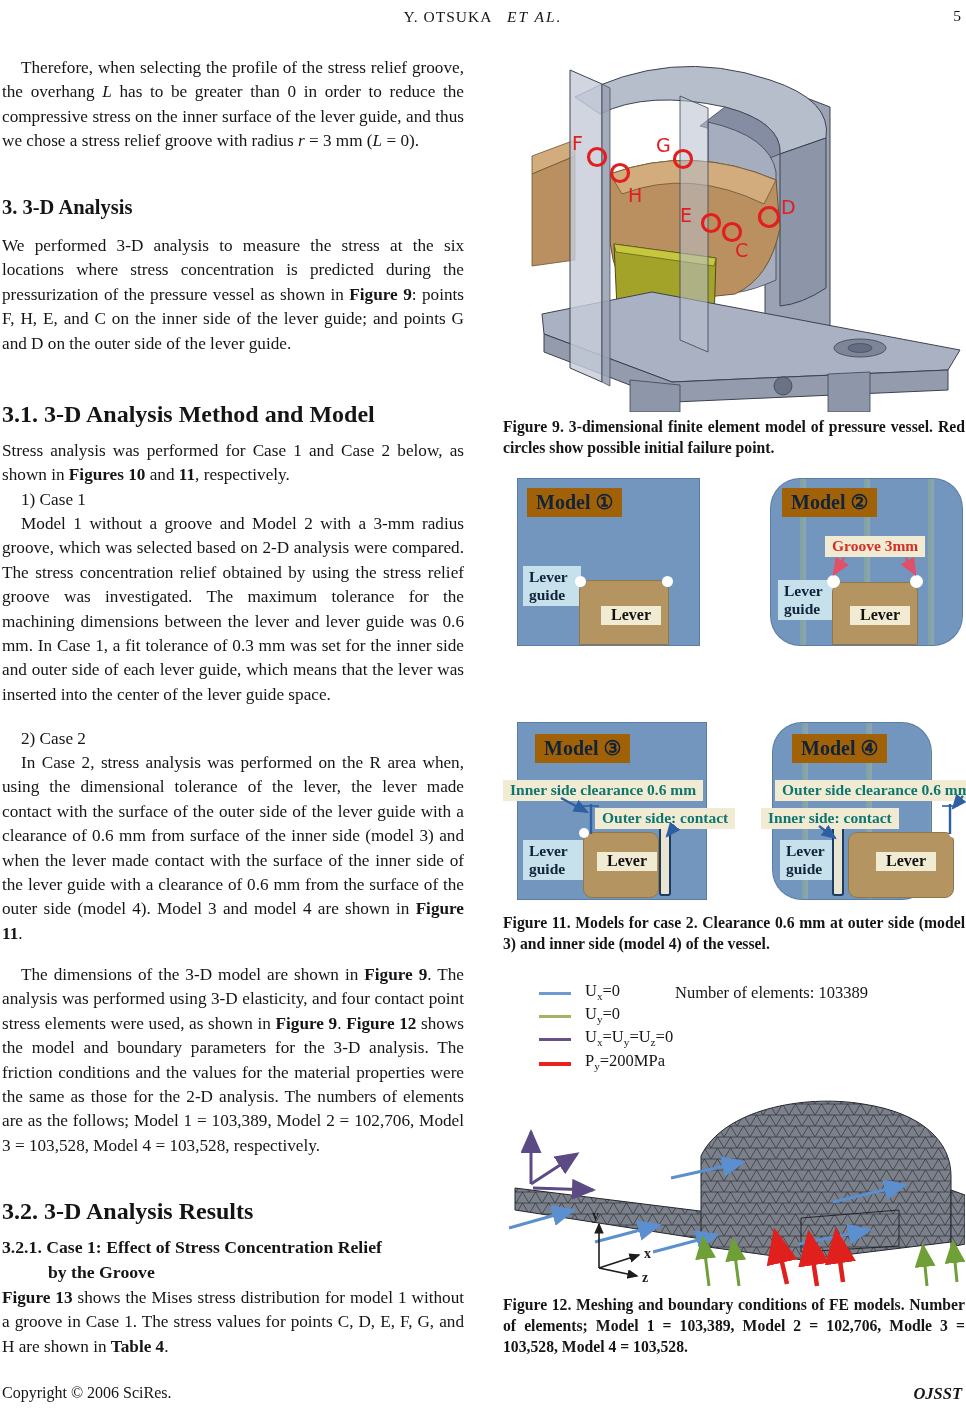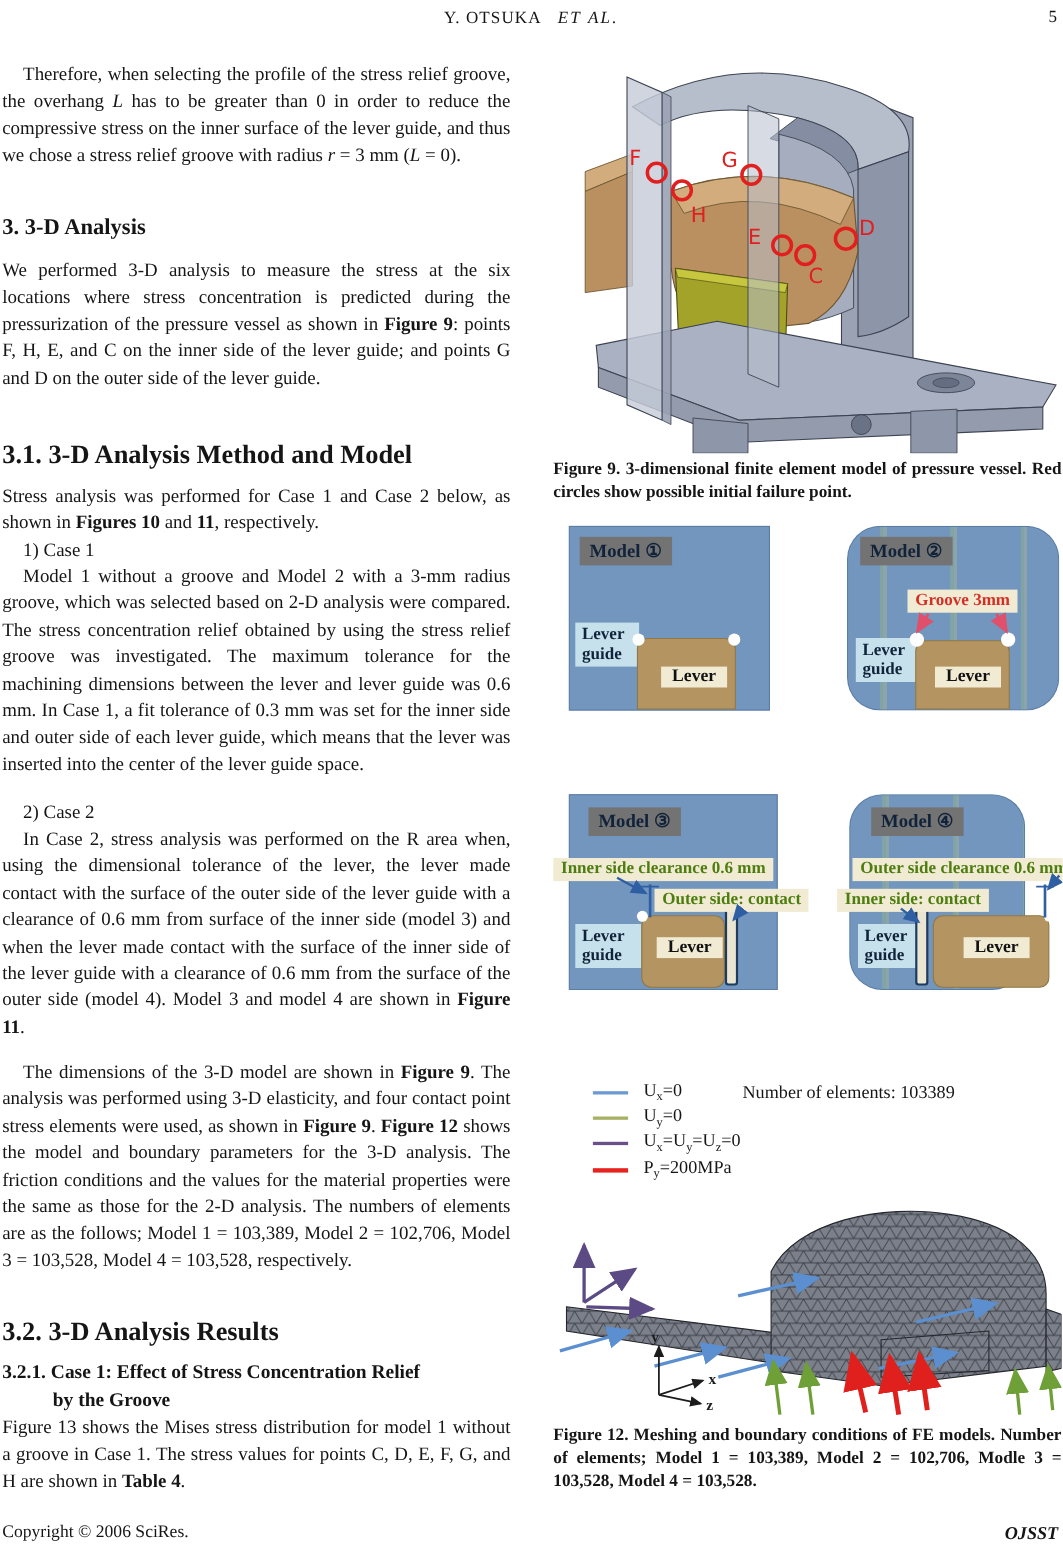--- a/index.html
+++ b/index.html
@@ -14,25 +14,25 @@
   .h2 { left:2px; font-size:20.5px; font-weight:bold; }
   .h3 { left:2px; font-size:24px; font-weight:bold; }
   .h4 { left:2px; font-size:17.7px; font-weight:bold; }
   .caption { left:503px; width:462px; font-size:15.7px; font-weight:bold; line-height:21.2px; text-align:justify; }
   sub { font-size:.68em; }
 
   
   .panel { position:absolute; top:0; height:100%; background:#7396bf; box-shadow:0 0 0 1px #5c7da3 inset; overflow:visible; }
   .striped { background-image:
       repeating-linear-gradient(90deg, rgba(150,180,110,0) 0px, rgba(150,180,110,0) 30px, rgba(151,185,120,.38) 30px, rgba(151,185,120,.38) 33px, rgba(205,200,120,.28) 33px, rgba(205,200,120,.28) 36px, rgba(150,180,110,0) 36px, rgba(150,180,110,0) 64px); border-radius: 30px; }
-  .model-lbl { position:absolute; background:#737373; font-weight:bold; font-size:17px; padding:2px 9px 3px 9px; color:#10233a; white-space:nowrap; }
+  .model-lbl { position:absolute; background:#a16207; font-weight:bold; font-size:20px; padding:2px 9px 3px 9px; color:#10233a; white-space:nowrap; }
   .lg-lbl { position:absolute; background:#c6e0ec; font-weight:bold; font-size:15.5px; line-height:18px; padding:2px 6px; color:#10233a; }
   .lever { position:absolute; background:#b49561; border:1px solid #8f7845; }
   .lever-lbl { position:absolute; background:#f1ebd4; font-weight:bold; font-size:16px; padding:0 10px 1px 10px; color:#111; white-space:nowrap; }
-  .red-lbl { position:absolute; background:#f1ebd4; color:#4d7c0f; font-weight:bold; font-size:15.5px; padding:1px 7px 2px 7px; white-space:nowrap; }
+  .red-lbl { position:absolute; background:#f1ebd4; color:#0f766e; font-weight:bold; font-size:15.5px; padding:1px 7px 2px 7px; white-space:nowrap; }
   .notch { position:absolute; background:#ffffff; border-radius:50%; }
   .contact-strip { position:absolute; width:12px; background:#e9e5d0; border:2px solid #1d3a5f; border-radius:3px; }
   .svg-overlay { position:absolute; left:0; top:0; pointer-events:none; overflow:visible; }
 
   
   .leg-row { position:absolute; left:36px; height:20px; }
   .leg-line { position:absolute; left:0; top:8px; width:32px; }
   .leg-txt { position:absolute; left:46px; top:-3px; font-size:16.5px; white-space:nowrap; }
   .elements-note { position:absolute; left:172px; top:5px; font-size:16.5px; }
   .ftr-left { position:absolute; left:2px; top:1384px; font-size:16px; }
@@ -55,21 +55,21 @@
   <div class="abs h3" style="top:401px">3.1. 3-D Analysis Method and Model</div>
   <div class="abs para" style="top:439px"><span>Stress analysis was performed for Case 1 and Case 2 below, as shown in </span><span style="font-weight: bold;">Figures 10</span><span> and </span><span style="font-weight: bold;">11</span><span>, respectively.</span></div>
   <div class="abs para indent" style="top:488px">1) Case 1</div>
   <div class="abs para indent" style="top:512px"><span>Model 1 without a groove and Model 2 with a 3-mm radius groove, which was selected based on 2-D analysis were compared. The stress concentration relief obtained by using the stress relief groove was investigated. The maximum tolerance for the machining dimensions between the lever and lever guide was 0.6 mm. In Case 1, a fit tolerance of 0.3 mm was set for the inner side and outer side of each lever guide, which means that the lever was inserted into the center of the lever guide space.</span></div>
   <div class="abs para indent" style="top:727px">2) Case 2</div>
   <div class="abs para indent" style="top:751px"><span>In Case 2, stress analysis was performed on the R area when, using the dimensional tolerance of the lever, the lever made contact with the surface of the outer side of the lever guide with a clearance of 0.6 mm from surface of the inner side (model 3) and when the lever made contact with the surface of the inner side of the lever guide with a clearance of 0.6 mm from the surface of the outer side (model 4). Model 3 and model 4 are shown in </span><span style="font-weight: bold;">Figure 11</span><span>.</span></div>
   <div class="abs para indent" style="top:963px"><span>The dimensions of the 3-D model are shown in </span><span style="font-weight: bold;">Figure 9</span><span>. The analysis was performed using 3-D elasticity, and four contact point stress elements were used, as shown in </span><span style="font-weight: bold;">Figure 9</span><span>. </span><span style="font-weight: bold;">Figure 12</span><span> shows the model and boundary parameters for the 3-D analysis. The friction conditions and the values for the material properties were the same as those for the 2-D analysis. The numbers of elements are as the follows; Model 1 = 103,389, Model 2 = 102,706, Model 3 = 103,528, Model 4 = 103,528, respectively.</span></div>
   <div class="abs h3" style="top:1198px">3.2. 3-D Analysis Results</div>
   <div class="abs h4" style="top:1237px">3.2.1. Case 1: Effect of Stress Concentration Relief</div>
   <div class="abs h4" style="top:1262px; left:48px">by the Groove</div>
-  <div class="abs para" style="top:1286px"><span style="font-weight: normal;">Figure 13</span><span> shows the Mises stress distribution for model 1 without a groove in Case 1. The stress values for points C, D, E, F, G, and H are shown in </span><span style="font-weight: bold;">Table 4</span><span>.</span></div>
+  <div class="abs para" style="top:1286px"><span style="font-weight: bold;">Figure 13</span><span> shows the Mises stress distribution for model 1 without a groove in Case 1. The stress values for points C, D, E, F, G, and H are shown in </span><span style="font-weight: bold;">Table 4</span><span>.</span></div>
 
   <svg class="abs" style="left:530px; top:52px" width="435" height="360" viewBox="0 0 435 360">
 
     <polygon points="235,30 300,55 300,295 235,282" fill="#9aa2b4" stroke="#3c4250" stroke-width="1"></polygon>
 
     <path d="M45,45 Q140,-6 240,28 Q302,48 296,86 L250,102 Q252,70 195,55 Q118,38 70,62 Z" fill="#b6bdcb" stroke="#3c4250" stroke-width="1"></path>
     <path d="M195,55 Q252,70 250,102 L214,116 Q212,84 170,74 Z" fill="#848da1" stroke="#3c4250" stroke-width="0.8"></path>
 
     <path d="M296,86 L296,236 Q272,252 250,254 L250,102 Z" fill="#8d95a8" stroke="#3c4250" stroke-width="1"></path>
 
@@ -182,20 +182,21 @@
       <line x1="88" y1="82" x2="88" y2="112" stroke="#2f5fa3" stroke-width="2.4"></line>
       <line x1="80" y1="84" x2="96" y2="84" stroke="#2f5fa3" stroke-width="1.6"></line>
       <line x1="58" y1="76" x2="84" y2="90" stroke="#2f5fa3" stroke-width="2.2" marker-end="url(#arwNavy)"></line>
       <line x1="172" y1="104" x2="164" y2="114" stroke="#2f5fa3" stroke-width="2.2" marker-end="url(#arwNavy)"></line>
       <line x1="447" y1="82" x2="447" y2="112" stroke="#2f5fa3" stroke-width="2.4"></line>
       <line x1="439" y1="84" x2="455" y2="84" stroke="#2f5fa3" stroke-width="1.6"></line>
       <line x1="460" y1="74" x2="450" y2="86" stroke="#2f5fa3" stroke-width="2.2" marker-end="url(#arwNavy)"></line>
       <line x1="316" y1="104" x2="332" y2="116" stroke="#2f5fa3" stroke-width="2.2" marker-end="url(#arwNavy)"></line>
     </svg>
   </div>
+  <div class="abs caption" style="top:912px">Figure 11. Models for case 2. Clearance 0.6 mm at outer side (model 3) and inner side (model 4) of the vessel.</div>
 
   <div class="abs" style="left:503px; top:978px; width:462px; height:312px">
 
     <div class="leg-row" style="top:6px">
       <div class="leg-line" style="height:3px; background:#6d9ad0"></div>
       <div class="leg-txt"><span>U</span><sub>x</sub><span>=0</span></div>
     </div>
     <div class="leg-row" style="top:29px">
       <div class="leg-line" style="height:3px; background:#a6b163"></div>
       <div class="leg-txt"><span>U</span><sub>y</sub><span>=0</span></div>

